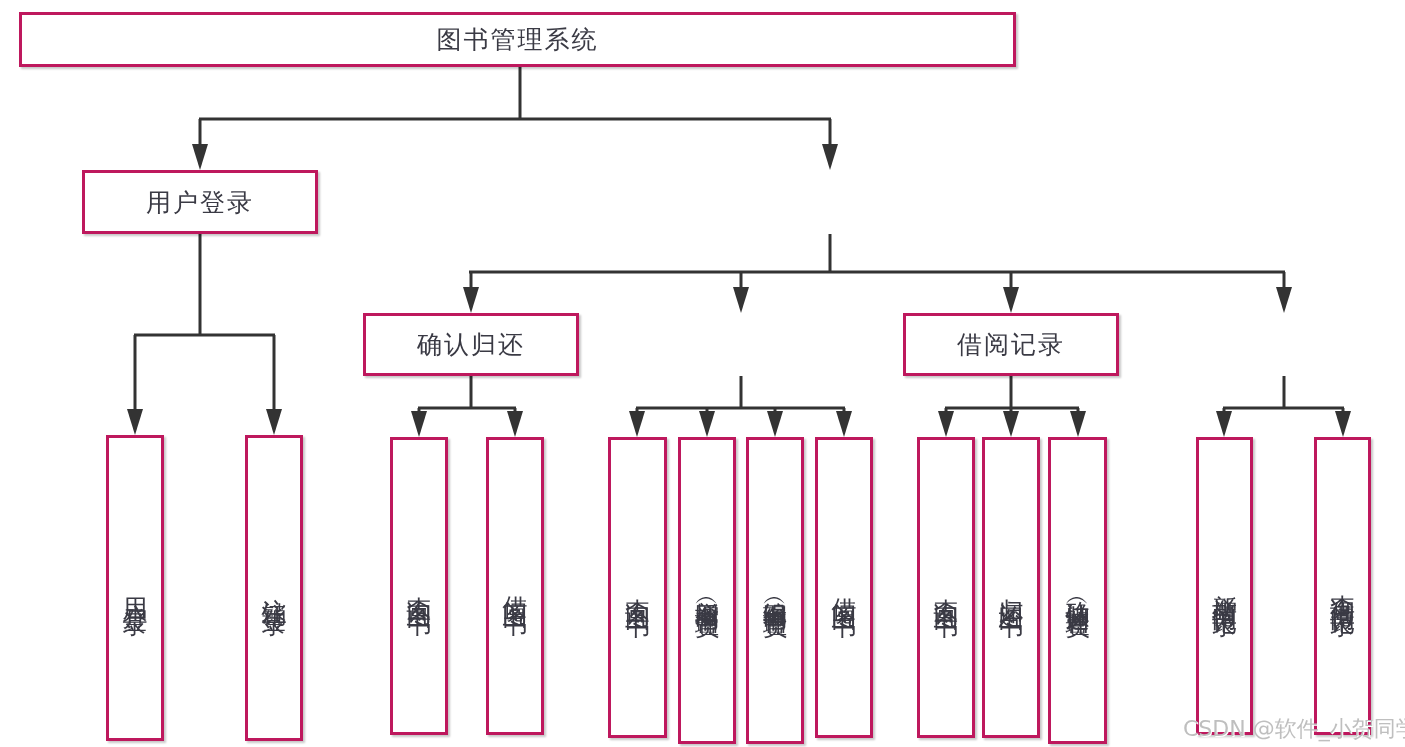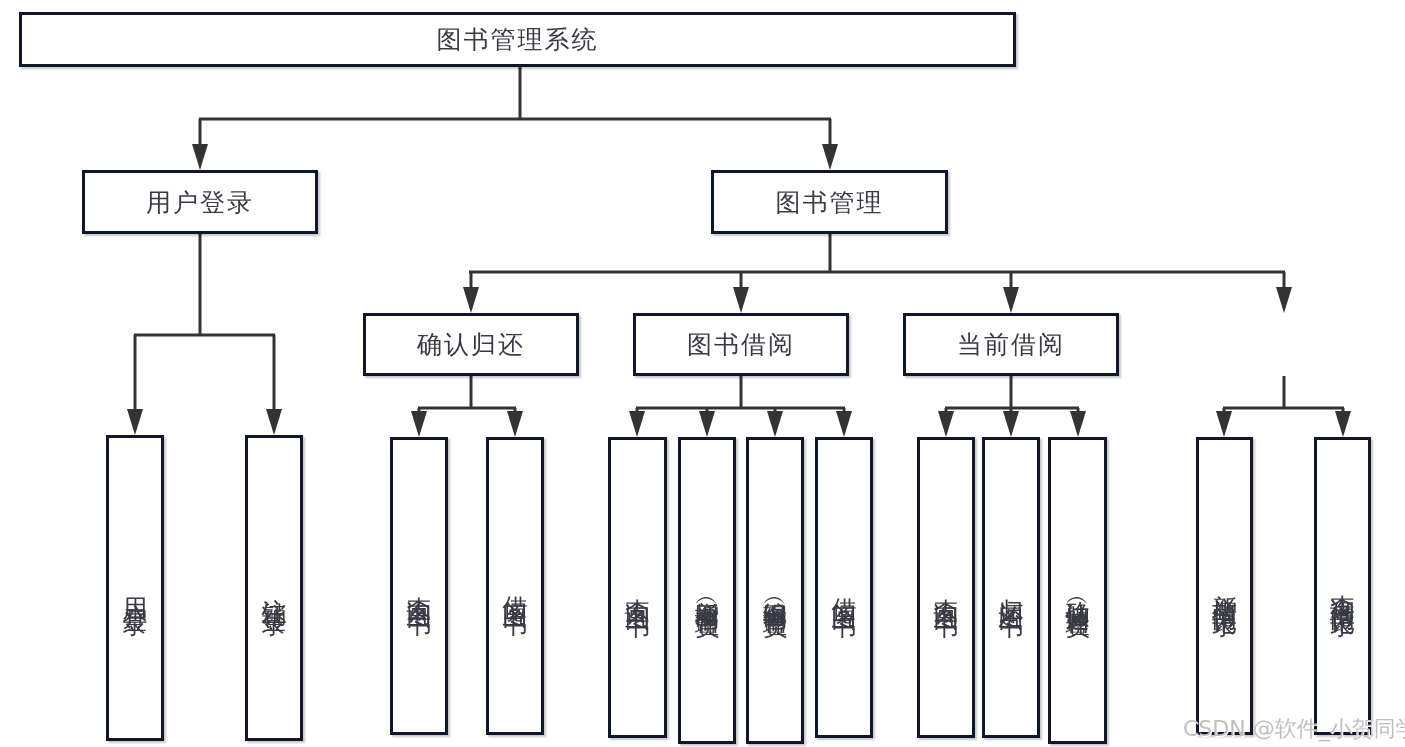--- a/index.html
+++ b/index.html
@@ -14,21 +14,21 @@
   #connector-svg {
     position: absolute;
     left: 0; top: 0;
     width: 1405px; height: 747px;
     z-index: 1;
   }
   .node {
     position: absolute;
     box-sizing: border-box;
     background: #ffffff;
-    border: 3px solid #0f172a;
+    border: 3px solid #be185d;
     box-shadow: 2px 2px 2px rgba(0,0,0,0.22);
     display: flex;
     align-items: center;
     justify-content: center;
     z-index: 2;
     color: #3a3a44;
   }
   .hbox span {
     font-size: 25px;
     letter-spacing: 2px;
@@ -138,32 +138,26 @@
       <polygon points="1335,411 1351,411 1343,437" fill="#333333"></polygon>
     </svg>
 
   <div class="node hbox" id="n-root">
     <span>图书管理系统</span>
   </div>
 
   <div class="node hbox" id="n-user-login">
     <span>用户登录</span>
   </div>
-  <div class="node hbox" id="n-book-mgmt">
-    <span>图书管理</span>
-  </div>
 
   <div class="node hbox" id="n-new-book-rec">
     <span>确认归还</span>
   </div>
-  <div class="node hbox" id="n-book-borrow">
-    <span>图书借阅</span>
-  </div>
   <div class="node hbox" id="n-current-borrow">
-    <span>当前借阅</span>
+    <span>借阅记录</span>
   </div>
 
   <div class="node vbox" id="n-ul-login">
     <span>用户登录</span>
   </div>
   <div class="node vbox" id="n-ul-logout">
     <span>注销登录</span>
   </div>
 
   <div class="node vbox" id="n-nb-query">

